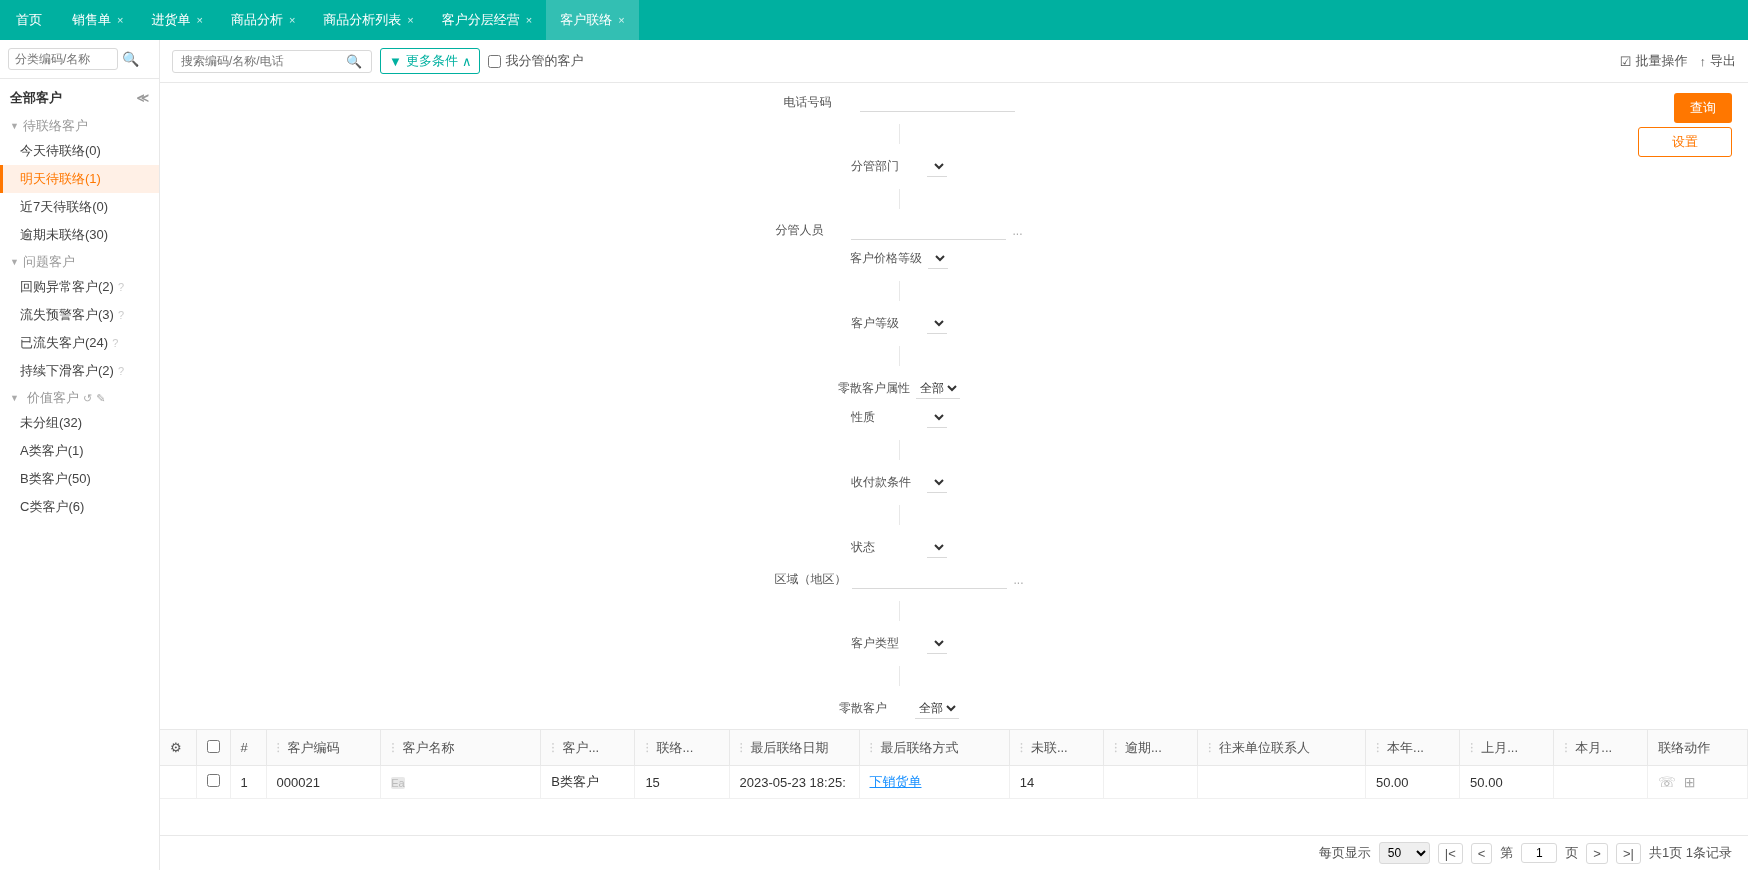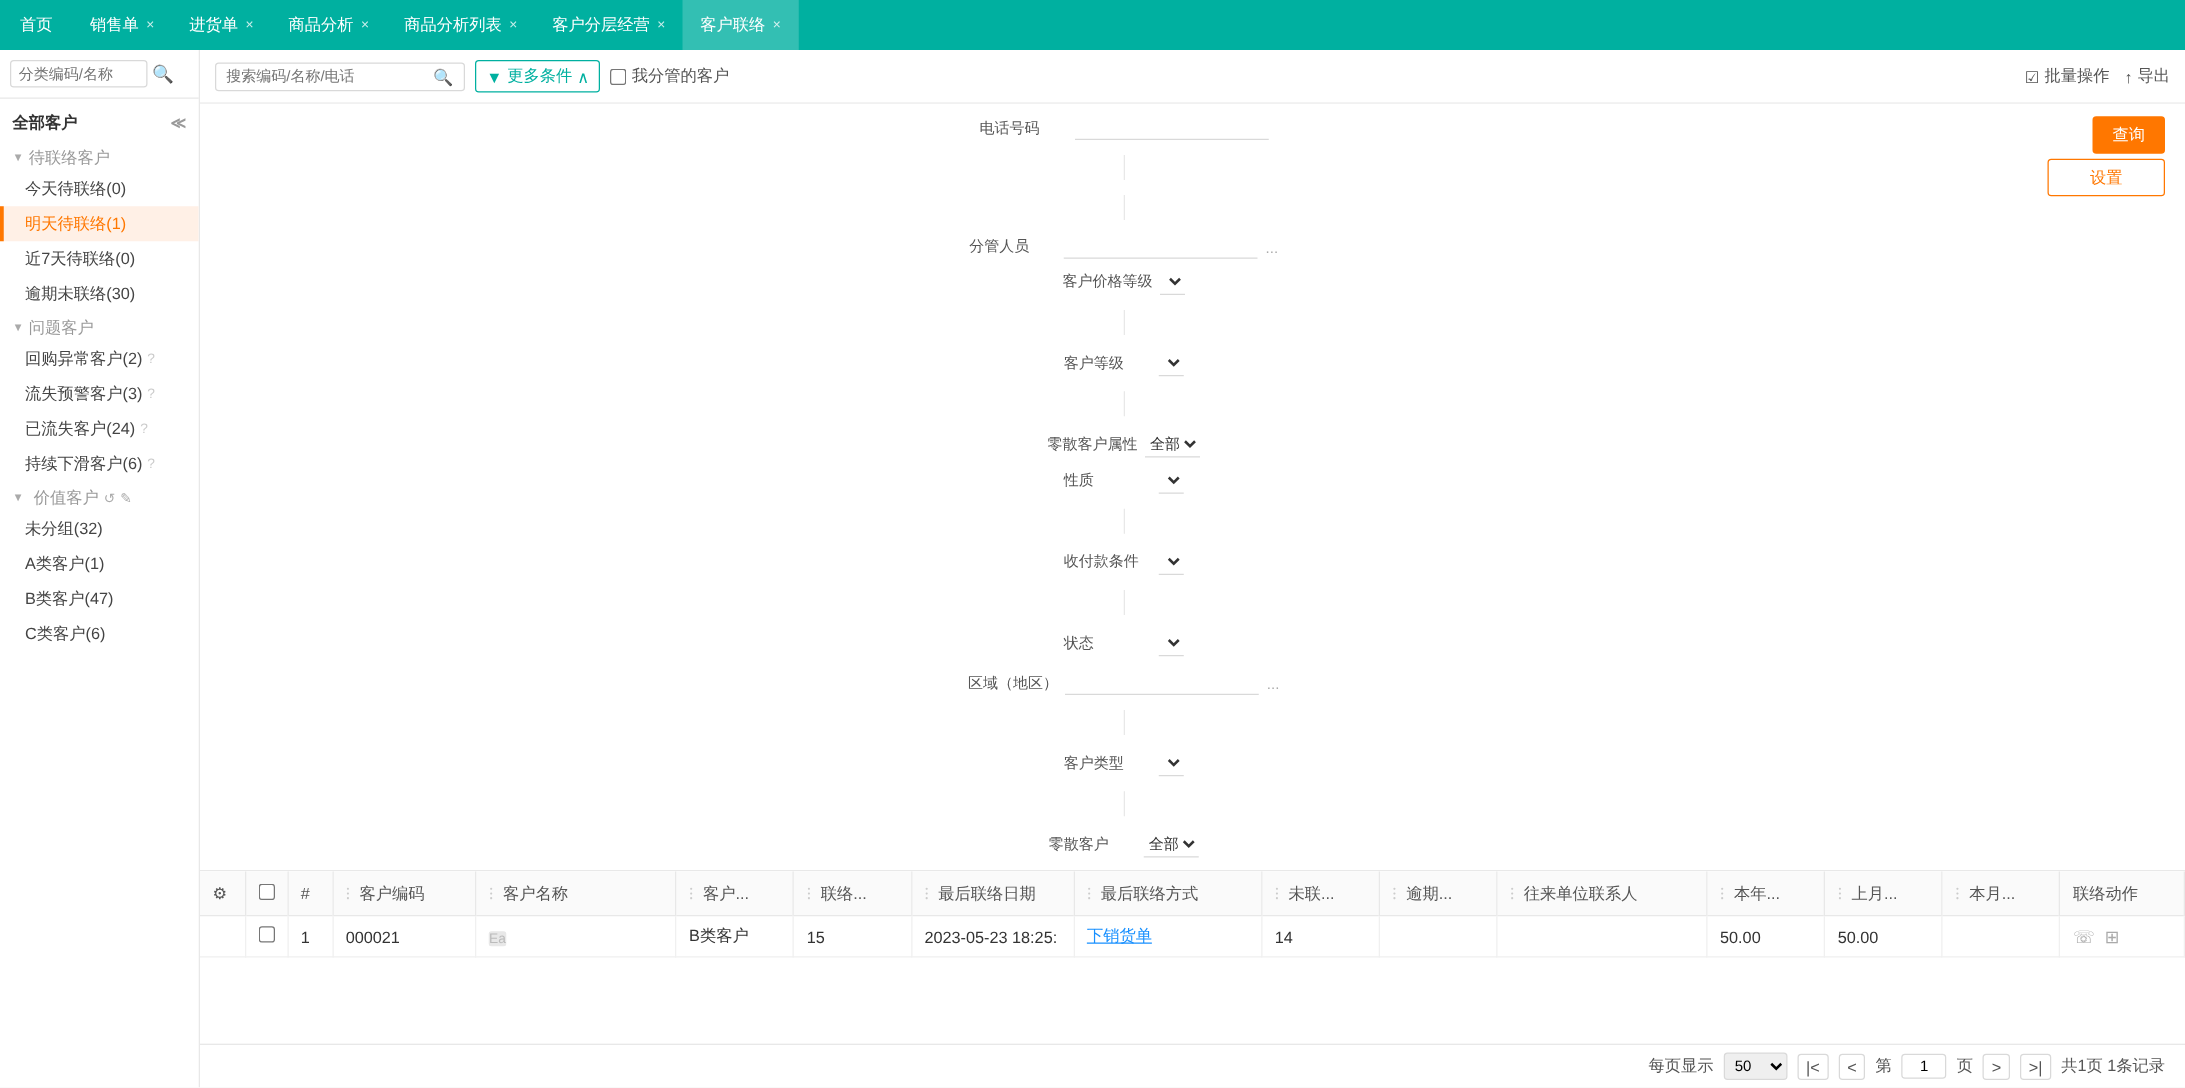--- a/index.html
+++ b/index.html
@@ -399,37 +399,37 @@
       </div>
       <div class="sidebar-item">
         <span>流失预警客户(3)</span>
         <span class="help-icon">?</span>
       </div>
       <div class="sidebar-item">
         <span>已流失客户(24)</span>
         <span class="help-icon">?</span>
       </div>
       <div class="sidebar-item">
-        <span>持续下滑客户(6)</span>
+        <span>持续下滑客户(2)</span>
         <span class="help-icon">?</span>
       </div>
 
       <div class="sidebar-section-title" style="display:flex;align-items:center;gap:4px;">
         <span>价值客户</span>
         <span style="color:#aaa;font-size:11px;cursor:pointer;">↺</span>
         <span style="color:#aaa;font-size:11px;cursor:pointer;">✎</span>
       </div>
       <div class="sidebar-item">
         <span>未分组(32)</span>
       </div>
       <div class="sidebar-item">
         <span>A类客户(1)</span>
       </div>
       <div class="sidebar-item">
-        <span>B类客户(47)</span>
+        <span>B类客户(50)</span>
       </div>
       <div class="sidebar-item">
         <span>C类客户(6)</span>
       </div>
     </div>
   </div>
 
   <div class="content-area">
 
     <div class="toolbar">
@@ -461,20 +461,26 @@
     <div class="filter-panel">
       <div style="display:flex;gap:16px;">
         <div style="flex:1;">
 
           <div class="filter-row">
             <div class="filter-field">
               <label>电话号码</label>
               <input class="filter-input" type="text" style="">
             </div>
             <div class="filter-divider"></div>
+            <div class="filter-field">
+              <label>分管部门</label>
+              <select class="filter-select">
+                <option value=""></option>
+              </select>
+            </div>
             <div class="filter-divider"></div>
             <div class="filter-field">
               <label>分管人员</label>
               <input class="filter-input" type="text" style="">
               <span style="color:#aaa;font-size:12px;cursor:pointer;">...</span>
             </div>
           </div>
 
           <div class="filter-row">
             <div class="filter-field">

